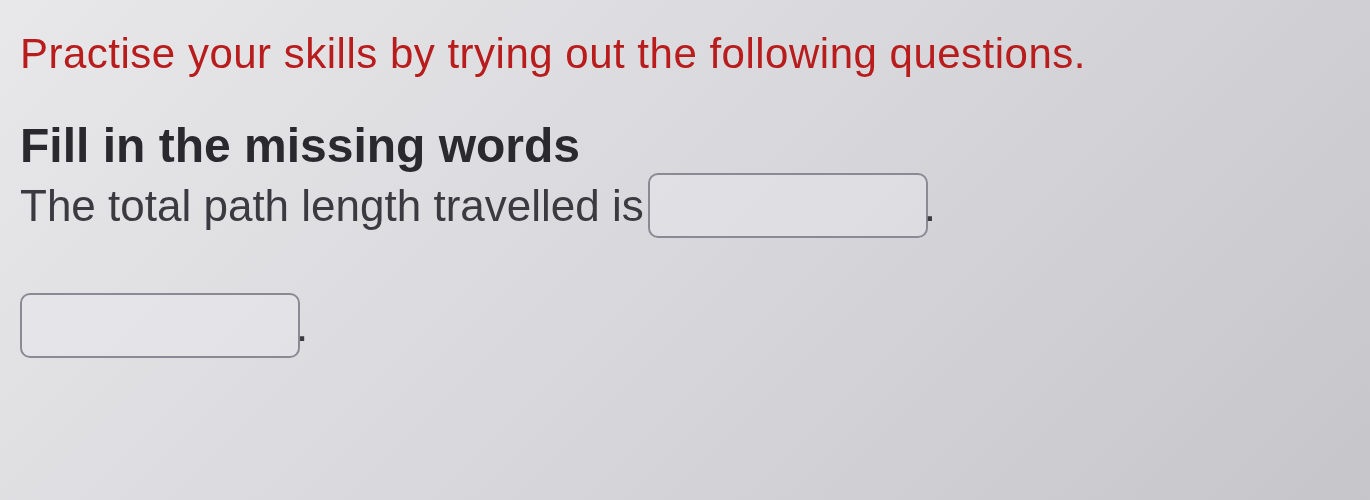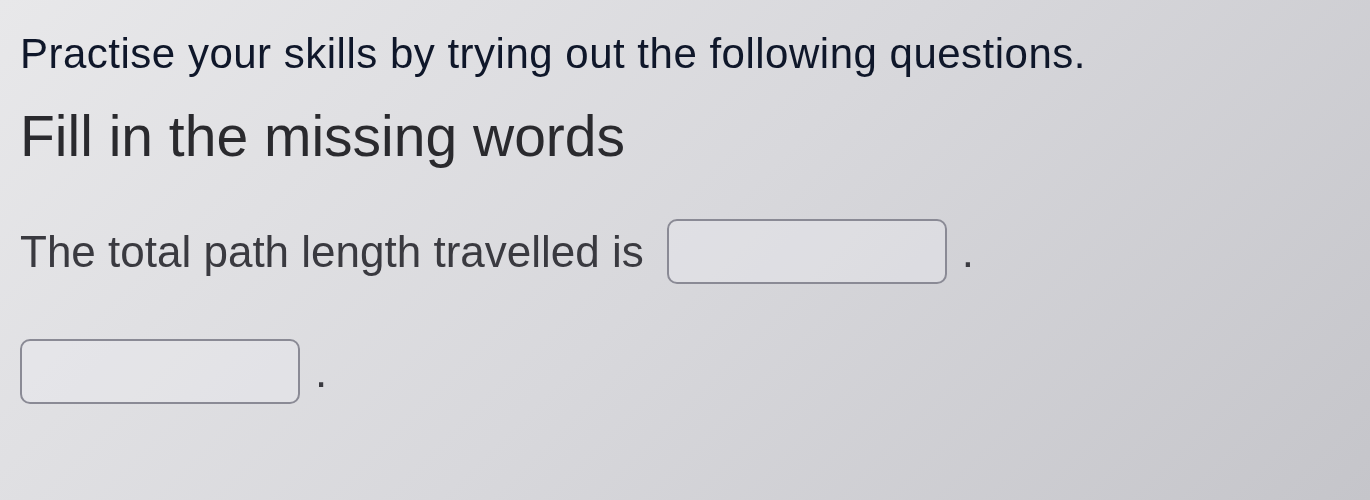--- a/index.html
+++ b/index.html
@@ -11,39 +11,38 @@
       width: 1370px;
       height: 500px;
       background: linear-gradient(135deg, #e8e8ea 0%, #d8d8dc 50%, #c5c5ca 100%);
       font-family: Arial, Helvetica, sans-serif;
       color: #2a2a2e;
       padding: 30px 20px;
       overflow: hidden;
     }
     .instruction {
       font-size: 42px;
-      color: #0f172a;
-      margin-bottom: 25px;
+      color: #b91c1c;
+      margin-bottom: 40px;
       font-weight: 400;
       letter-spacing: 0.5px;
     }
     .heading {
-      font-size: 57px;
+      font-size: 48px;
       color: #2a2a2e;
-      margin-bottom: 50px;
-      font-weight: 400;
+      font-weight: 700;
     }
     .question-line {
       font-size: 44px;
       color: #3a3a40;
       margin-bottom: 55px;
       display: flex;
       align-items: center;
       flex-wrap: wrap;
-      gap: 23px;
+      gap: 4px;
     }
     .blank-input {
       display: inline-block;
       width: 280px;
       height: 65px;
       border: 2px solid #8a8a95;
       border-radius: 10px;
       background: rgba(235, 235, 240, 0.4);
       font-size: 40px;
       padding: 5px 12px;

